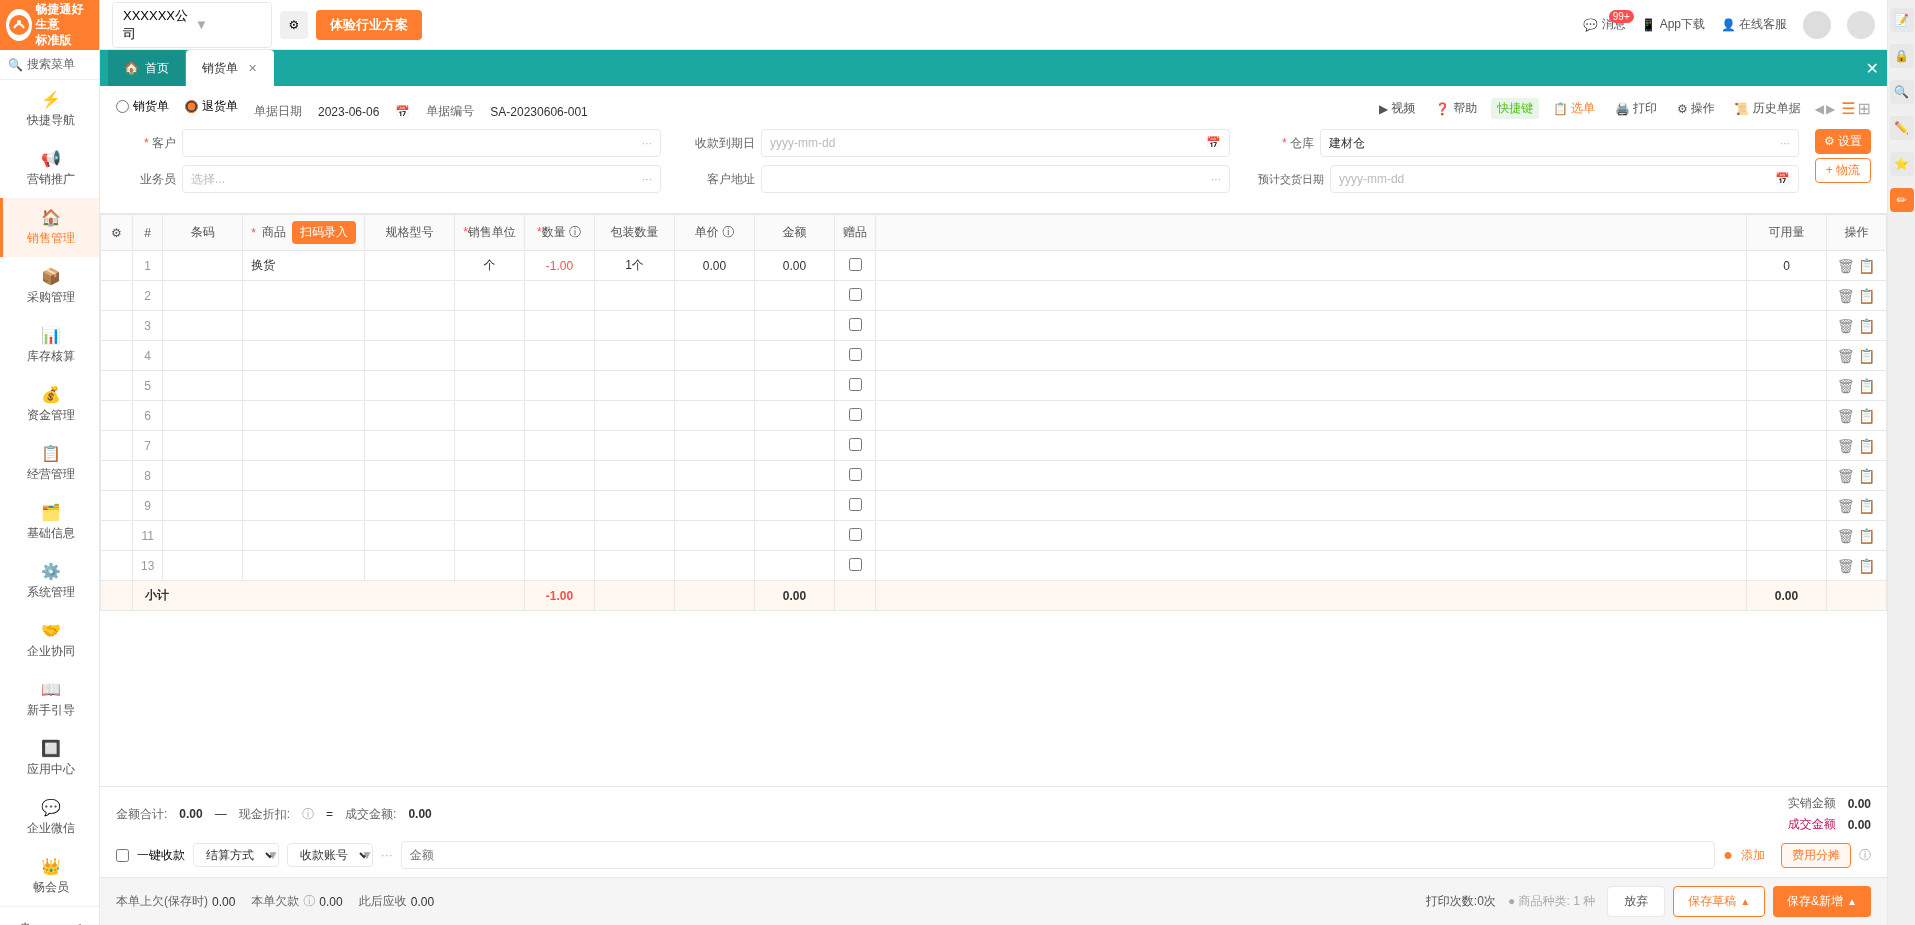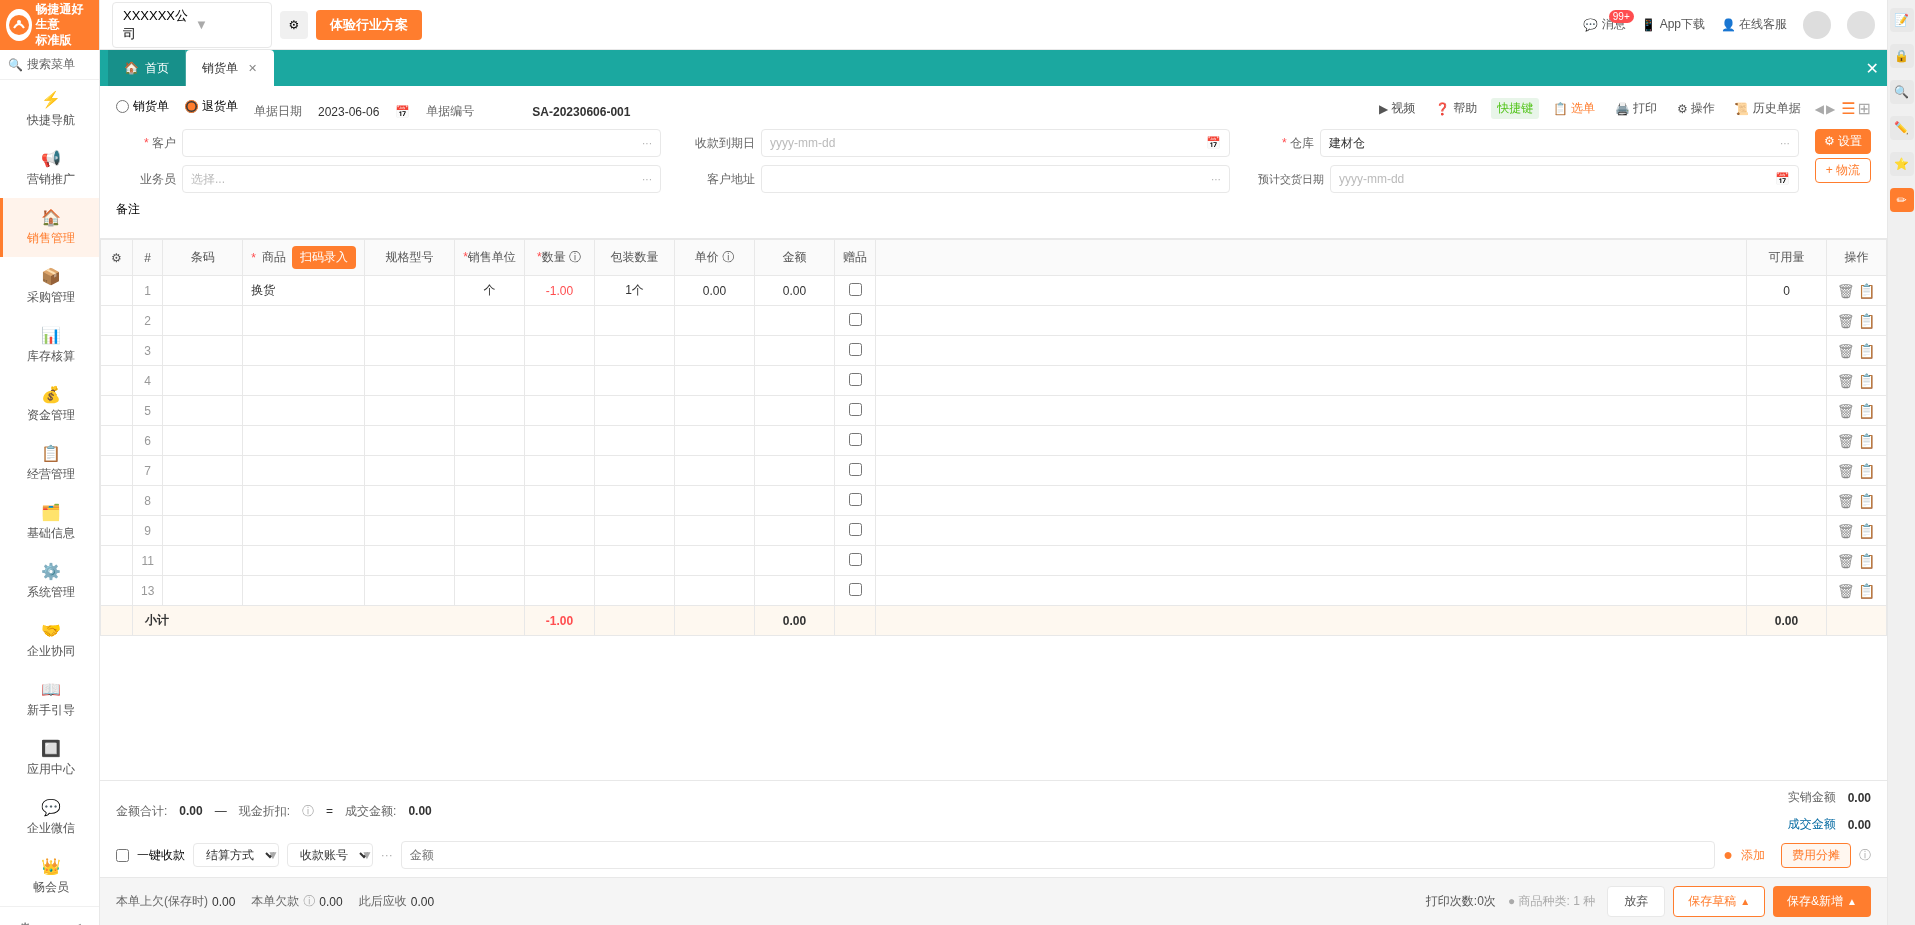--- a/index.html
+++ b/index.html
@@ -269,21 +269,21 @@
             <label class="radio-item">
               <input type="radio" name="doctype" checked="" style="">
               <span>退货单</span>
             </label>
           </div>
           <div class="doc-meta">
             <span class="label">单据日期</span>
             <span style="color:#333; font-weight:500;">2023-06-06</span>
             <span style="color:#aaa;">📅</span>
             <span class="label">单据编号</span>
-            <span style="color:#333; font-weight:700;margin-left:42px;">SA-20230606-001</span>
+            <span style="color:#333; font-weight:400;">SA-20230606-001</span>
           </div>
         </div>
         <div class="meta-right-actions">
           <div class="toolbar-btn">
             <span>▶</span>
             <span>视频</span>
           </div>
           <div class="toolbar-btn">
             <span>❓</span>
             <span>帮助</span>
@@ -366,23 +366,20 @@
             </div>
             <div class="form-field" style="flex:1.2; margin-left:24px;">
               <span class="field-label" style="min-width:70px; font-size:11px;">预计交货日期</span>
               <div class="field-input" style="flex:1;">
                 <span style="color:#bbb;">yyyy-mm-dd</span>
                 <span style="color:#aaa;">📅</span>
               </div>
             </div>
           </div>
 
-          <div class="form-row">
-            <span class="field-label">备注</span>
-          </div>
         </div>
 
         <div class="side-actions">
           <button class="side-btn active">
             <span>⚙</span>
             <span>设置</span>
           </button>
           <button class="side-btn">+ 物流</button>
         </div>
       </div>
@@ -668,27 +665,27 @@
     <div class="form-footer">
       <div class="footer-summary">
         <span class="label">金额合计:</span>
         <span class="value">0.00</span>
         <span style="color:#333;">—</span>
         <span class="label">现金折扣:</span>
         <span style="color:#aaa;">ⓘ</span>
         <span style="color:#333;">=</span>
         <span class="label">成交金额:</span>
         <span class="value">0.00</span>
-        <div style="margin-left:auto; display:flex; flex-direction:column; align-items:flex-end; gap:10px;">
+        <div style="margin-left:auto; display:flex; flex-direction:column; align-items:flex-end; gap:4px;">
           <div style="display:flex; gap:12px; align-items:center;">
             <span style="color:#666;">实销金额</span>
             <span style="color:#333; font-weight:bold;">0.00</span>
           </div>
           <div style="display:flex; gap:12px; align-items:center;">
-            <span style="color:#0369a1;text-align:center;">成交金额</span>
+            <span style="color:#be185d;text-align:center;">成交金额</span>
             <span style="color:#333; font-weight:bold;">0.00</span>
           </div>
         </div>
       </div>
       <div class="footer-payment">
         <input type="checkbox" style="">
         <span>一键收款</span>
         <select class="payment-select">
           <option>结算方式</option>
         </select>

